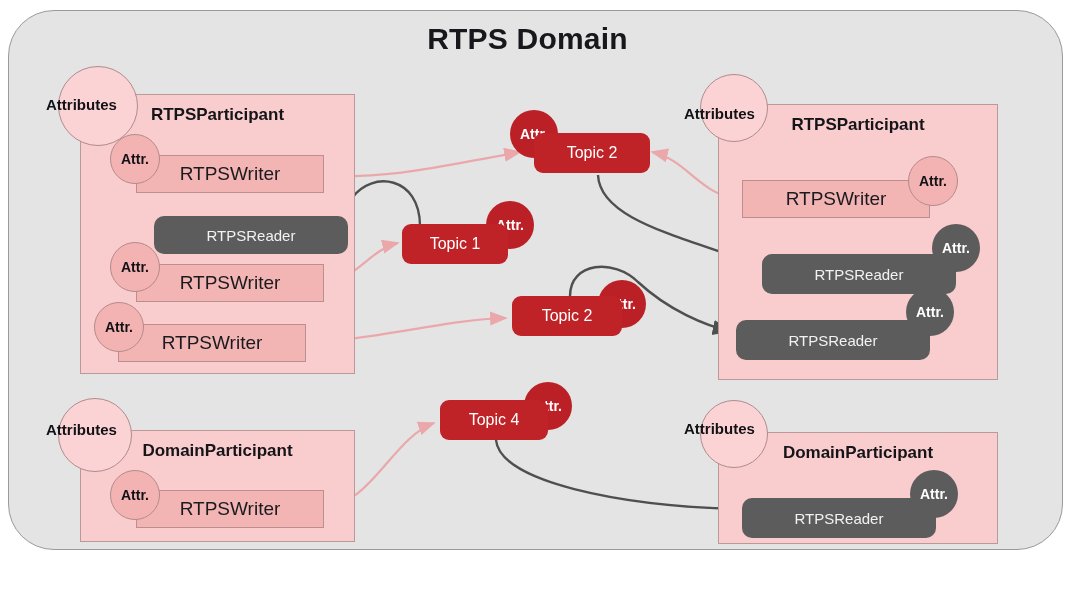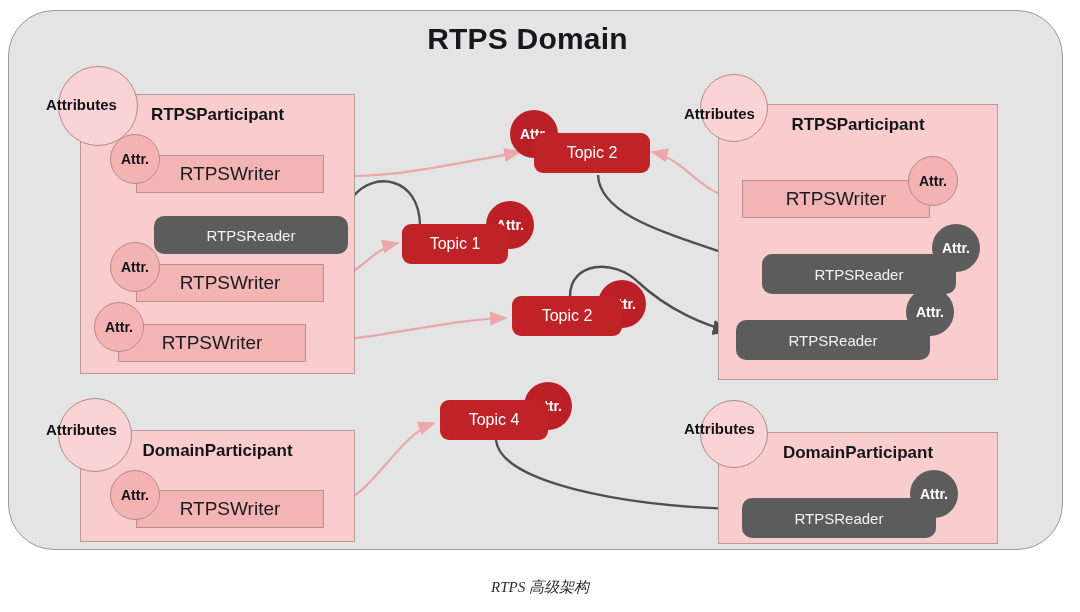--- a/index.html
+++ b/index.html
@@ -190,15 +190,14 @@
   <div class="attr-red" style="left:598px;top:280px;width:48px;height:48px;">Attr.</div>
   <div class="topic" style="left:512px;top:296px;width:110px;height:40px;">
     <span>Topic 2</span>
   </div>
 
   <div class="attr-red" style="left:524px;top:382px;width:48px;height:48px;">Attr.</div>
   <div class="topic" style="left:440px;top:400px;width:108px;height:40px;">
     <span>Topic 4</span>
   </div>
 
-  <div class="caption">RTPS 高级架构</div>
 
 </div>
 
 </body></html>

